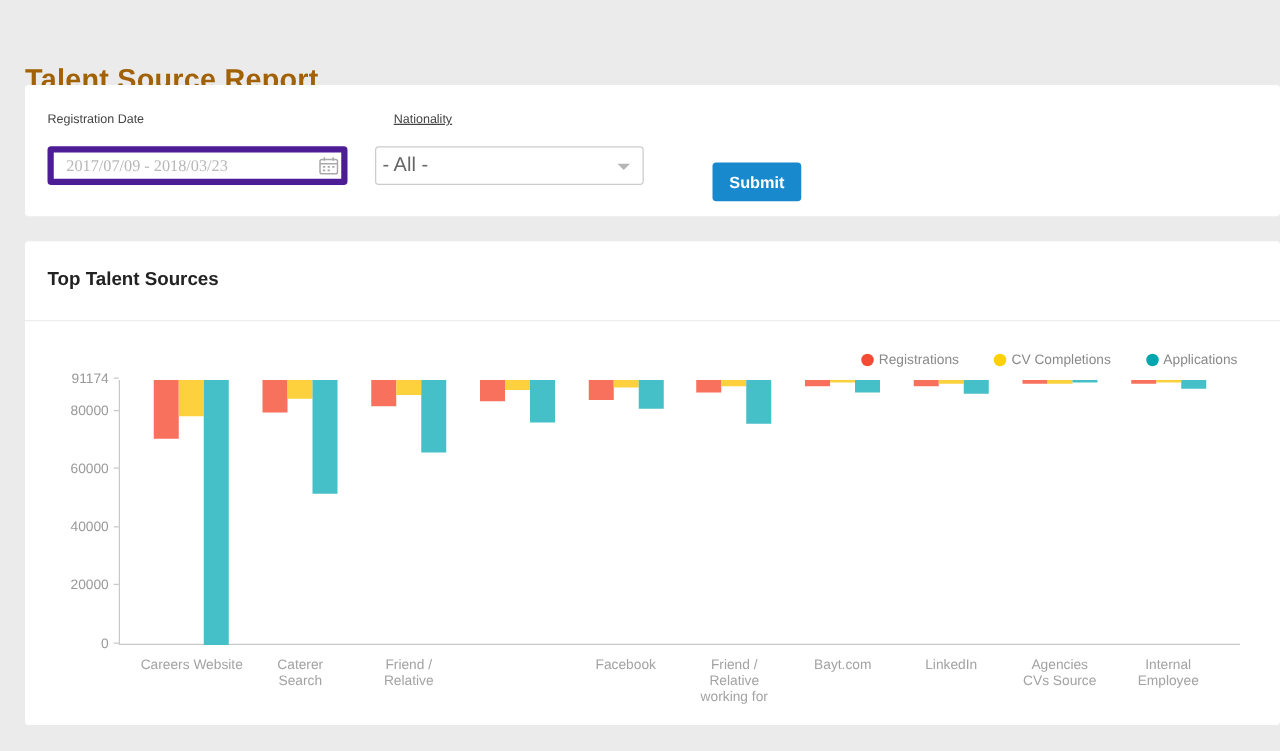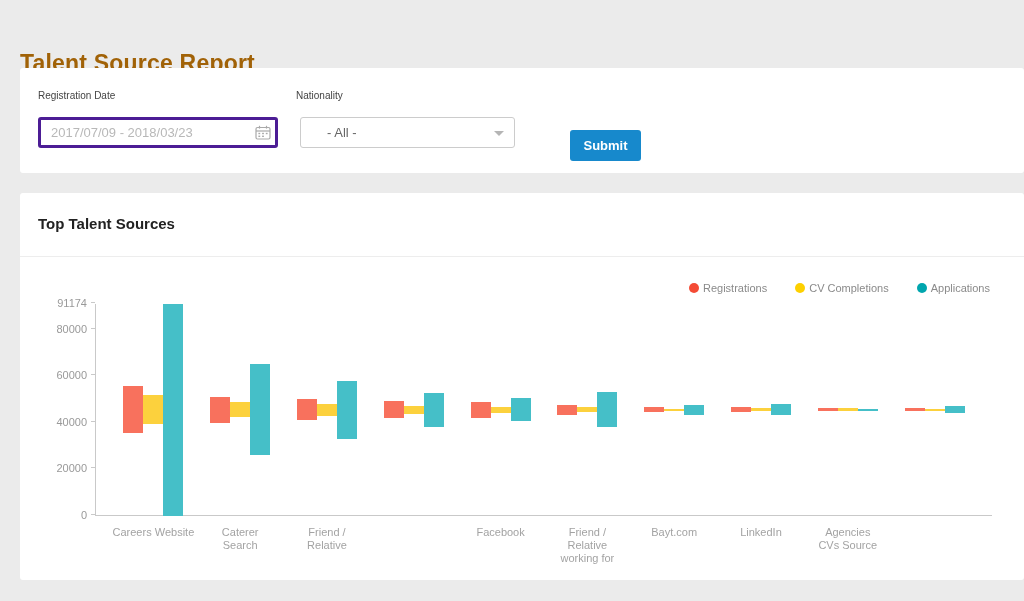--- a/index.html
+++ b/index.html
@@ -19,41 +19,41 @@
   .panel {
     position: absolute; left: 20px; right: 0;
     background: #ffffff; border-radius: 3px;
   }
   .filter-panel { top: 68px; height: 105px; }
   .field-label {
     position: absolute; top: 22px;
     font-size: 10px; color: #444444;
   }
   .label-regdate { left: 18px; }
-  .label-nationality { left: 276px; }
+  .label-nationality { left: 295px; text-decoration: underline; }
   .date-input {
     position: absolute; left: 18px; top: 49px;
     width: 240px; height: 31px;
-    border: 3px solid #4c1d95; border-radius: 3px;
+    border: 5px solid #4c1d95; border-radius: 3px;
     background: #ffffff;
-    font-family: Liberation Sans, sans-serif;
+    font-family: Liberation Serif, serif;
     font-size: 13px; color: #b8b8b8;
     padding: 0 30px 0 10px;
   }
   .calendar-icon {
     position: absolute; left: 235px; top: 57px;
     width: 16px; height: 15px; pointer-events: none;
   }
   .select-box {
     position: absolute; left: 280px; top: 49px;
     width: 215px; height: 31px;
     border: 1px solid #cccccc; border-radius: 3px;
     background: #ffffff;
-    font-size: 13px; color: #666666;
-    line-height: 29px; padding-left: 26px;
+    font-size: 16px; color: #666666;
+    line-height: 29px; padding-left: 5px;
     cursor: pointer;
   }
   .caret-icon {
     position: absolute; right: 10px; top: 13px;
     width: 0; height: 0;
     border-left: 5px solid transparent;
     border-right: 5px solid transparent;
     border-top: 5px solid #b5b5b5;
   }
   .submit-button {
@@ -86,21 +86,21 @@
   .legend-dot { width: 10px; height: 10px; border-radius: 50%; display: inline-block; }
   .legend-label { font-size: 11px; color: #8a8a8a; }
   .plot {
     position: absolute; left: 57px; right: 14px; top: 34px; height: 212px;
     border-left: 1px solid #c9c9c9;
     border-bottom: 1px solid #c9c9c9;
     display: flex; padding: 0 14px;
   }
   .slot {
     flex: 1; position: relative;
-    display: flex; align-items: center; justify-content: center;
+    display: flex; align-items: flex-start; justify-content: center;
     height: 100%;
   }
   .bar { width: 20px; }
   .xlabel {
     position: absolute; top: calc(100% + 11px);
     left: -16px; right: -16px;
     text-align: center;
     font-size: 11px; line-height: 13px; color: #a3a3a3;
     white-space: nowrap;
   }
@@ -242,16 +242,20 @@
           <div class="bar" style="height: 2px; background: rgb(69, 191, 200);"></div>
           <div class="xlabel">
             <div>Agencies</div>
             <div>CVs Source</div>
           </div>
         </div>
         <div class="slot">
           <div class="bar" style="height: 3px; background: rgb(248, 113, 93);"></div>
           <div class="bar" style="height: 2px; background: rgb(252, 209, 61);"></div>
           <div class="bar" style="height: 7px; background: rgb(69, 191, 200);"></div>
+          <div class="xlabel">
+            <div>Internal</div>
+            <div>Employee</div>
+          </div>
         </div>
       </div>
   </div>
 </div>
 
 </body></html>

